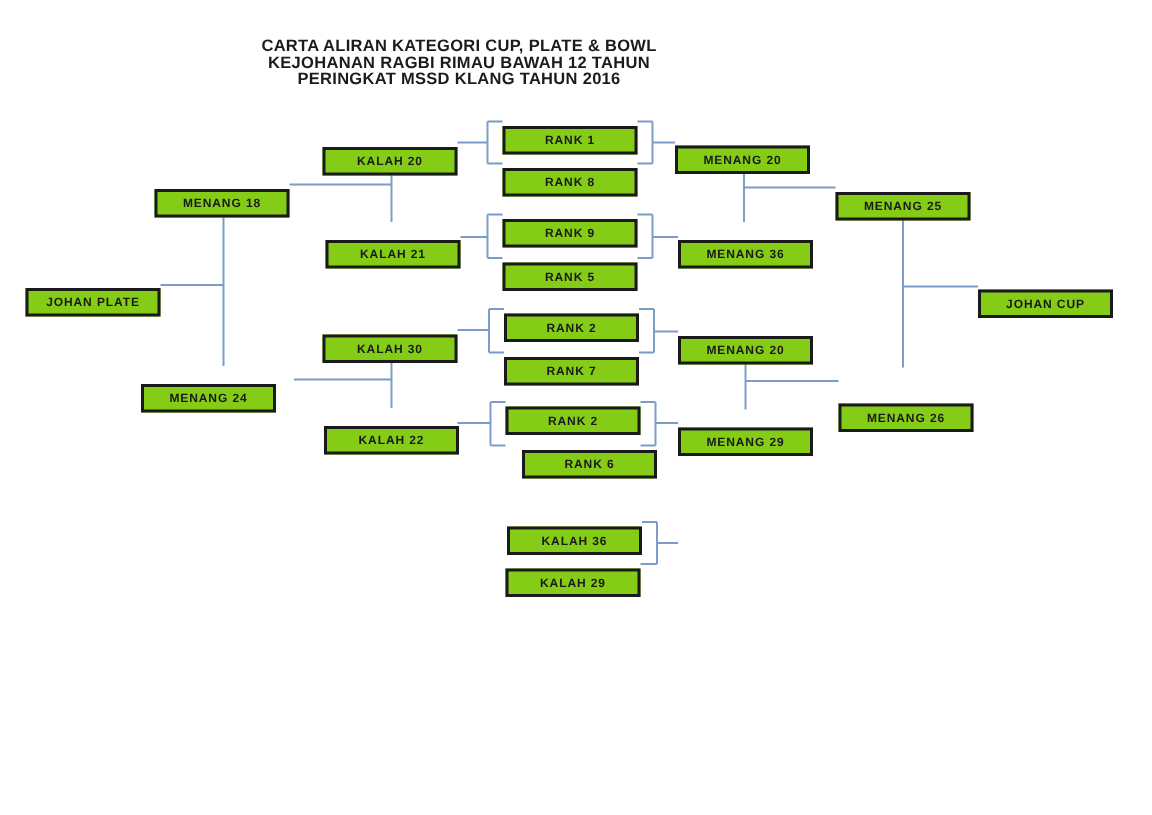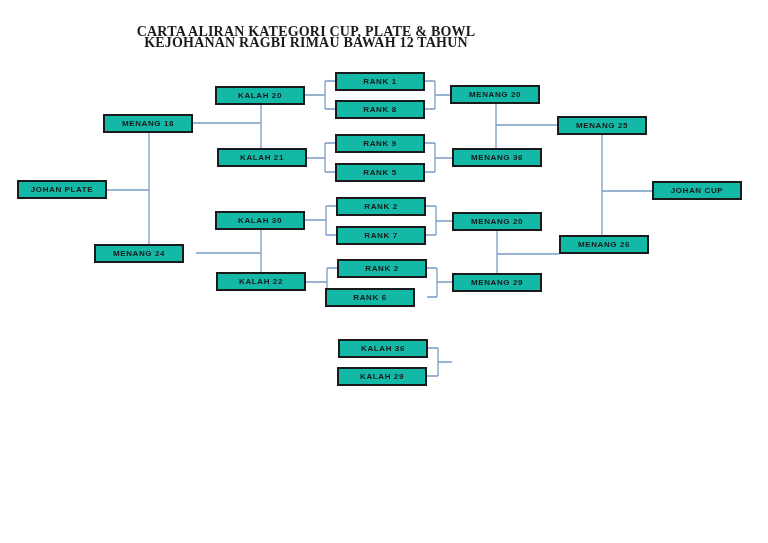--- a/index.html
+++ b/index.html
@@ -2,42 +2,43 @@
 <html><head>
 <meta charset="utf-8">
 <style>
   html, body { margin:0; padding:0; background:#ffffff; }
   .page {
     position:relative; width:768px; height:543px; background:#ffffff;
     font-family:"Liberation Sans","DejaVu Sans",sans-serif; overflow:hidden;
   }
   .title-block {
     position:absolute; top:26px; left:0; width:612px; text-align:center;
-    font-size:14px; font-weight:600; line-height:11px; letter-spacing:0.2px;
+    font-size:11px; font-weight:600; line-height:11px; letter-spacing:0.2px;
     color:#1b1b1b;
-    font-family:Liberation Serif, serif;
   }
   .title-block div { white-space:nowrap; }
   .connectors { position:absolute; left:0; top:0; width:768px; height:543px; }
   .node {
     position:absolute; box-sizing:border-box; width:90px; height:19px;
-    background:#14b8a6; border:2px solid #1a1a1a;
+    background:#84cc16; border:2px solid #1a1a1a;
     display:flex; align-items:center; justify-content:center;
     font-size:8px; font-weight:600; letter-spacing:0.6px; color:#1a1a1a;
     white-space:nowrap;
+    margin-top:12px;
   }
 </style>
 </head>
 <body>
 
 <div class="page">
 
   <div class="title-block">
     <div>CARTA ALIRAN KATEGORI CUP, PLATE &amp; BOWL</div>
     <div>KEJOHANAN RAGBI RIMAU BAWAH 12 TAHUN</div>
+    <div>PERINGKAT MSSD KLANG TAHUN 2016</div>
   </div>
 
   <svg class="connectors" viewBox="0 0 768 543" xmlns="http://www.w3.org/2000/svg">
     <g fill="none" stroke-width="1.3" stroke="#7a9cc6">
 
       <path d="M305 95 H325 M325 81 V109 M325 81 H335 M325 109 H335"></path>
       <path d="M435 95 H450 M435 81 V109 M425 81 H435 M425 109 H435"></path>
 
       <path d="M307 158 H325 M325 143 V172 M325 143 H335 M325 172 H335"></path>
       <path d="M435 158 H452 M435 143 V172 M425 143 H435 M425 172 H435"></path>
@@ -77,20 +78,20 @@
   <div class="node" style="left:17px;top:180px">JOHAN PLATE</div>
   <div class="node" style="left:652px;top:181px">JOHAN CUP</div>
 
   <div class="node" style="left:215px;top:211px">KALAH 30</div>
   <div class="node" style="left:336px;top:197px">RANK 2</div>
   <div class="node" style="left:336px;top:226px">RANK 7</div>
   <div class="node" style="left:452px;top:212px">MENANG 20</div>
   <div class="node" style="left:94px;top:244px">MENANG 24</div>
   <div class="node" style="left:216px;top:272px">KALAH 22</div>
   <div class="node" style="left:337px;top:259px">RANK 2</div>
-  <div class="node" style="left:325px;top:288px">RANK 6</div>
+  <div class="node" style="left:348px;top:288px">RANK 6</div>
   <div class="node" style="left:452px;top:273px">MENANG 29</div>
-  <div class="node" style="left:559px;top:235px">MENANG 26</div>
+  <div class="node" style="left:559px;top:257px">MENANG 26</div>
 
   <div class="node" style="left:338px;top:339px">KALAH 36</div>
   <div class="node" style="left:337px;top:367px">KALAH 29</div>
 
 </div>
 
 </body></html>

